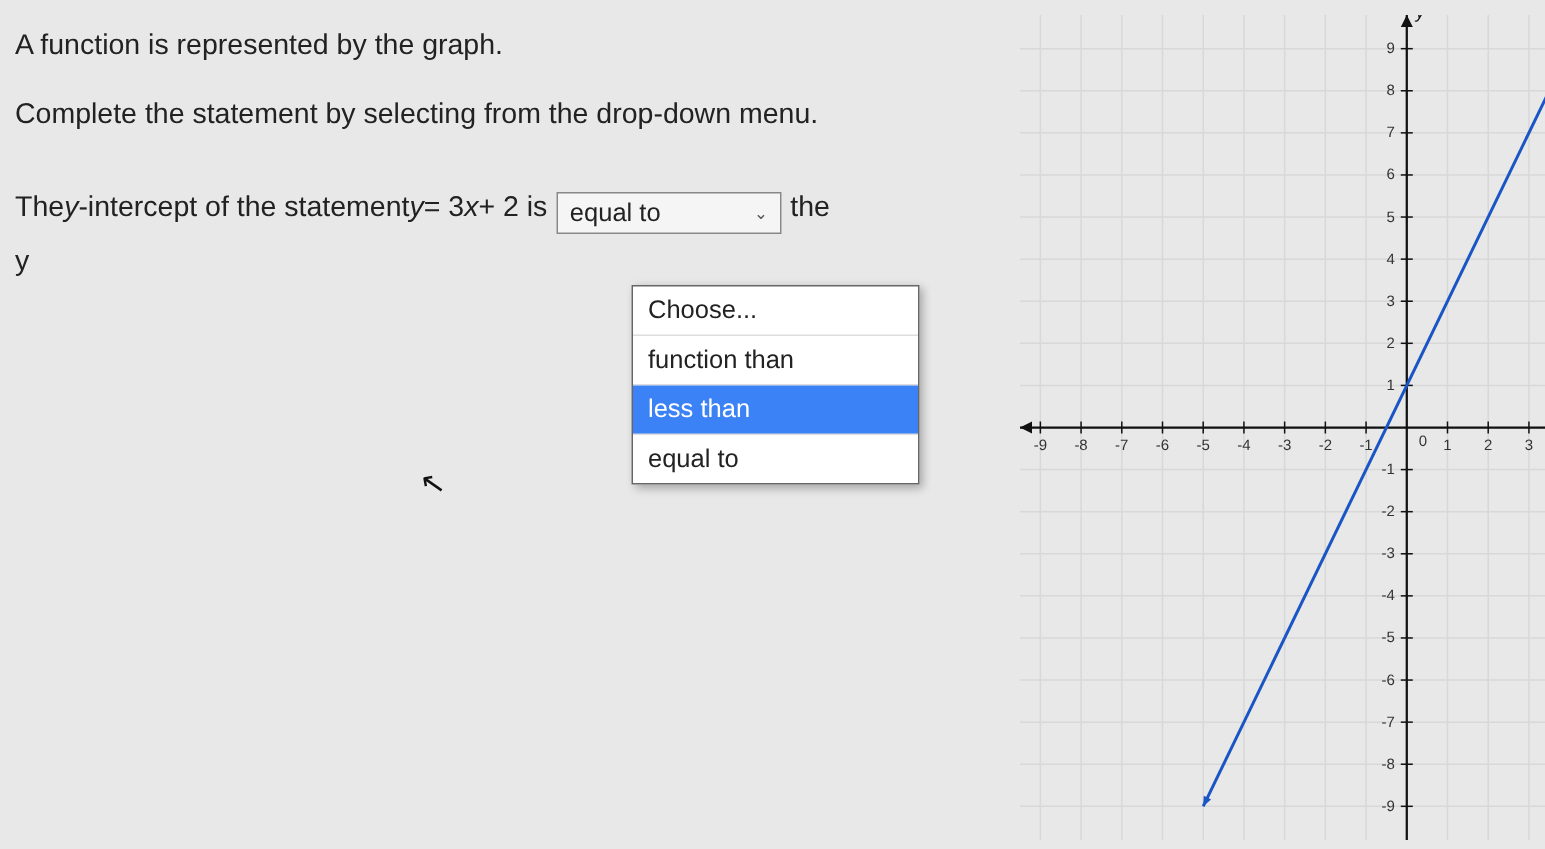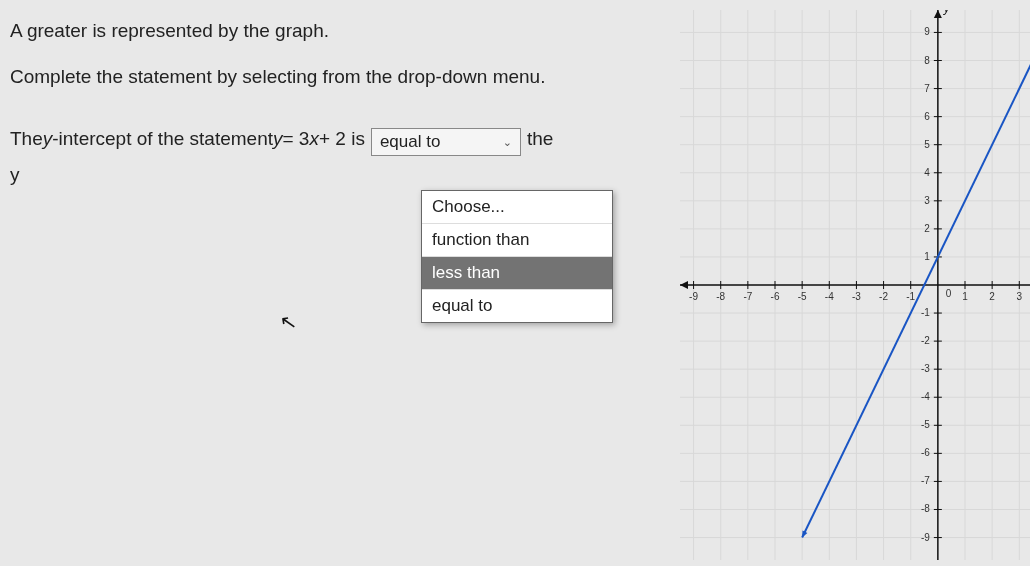--- a/index.html
+++ b/index.html
@@ -66,21 +66,21 @@
       z-index: 10;
     }
     .dropdown-item {
       padding: 6px 10px;
       font-size: 17px;
       color: #222;
       border-bottom: 1px solid #ddd;
     }
     .dropdown-item:last-child { border-bottom: none; }
     .dropdown-item.highlighted {
-      background: #737373;
+      background: #3b82f6;
       color: #fff;
     }
     .cursor {
       position: absolute;
       left: 280px;
       top: 310px;
       font-size: 20px;
       color: #111;
       transform: rotate(-10deg);
     }
@@ -90,21 +90,21 @@
       top: 10px;
       width: 380px;
       height: 550px;
     }
     svg { display: block; }
   </style>
 </head>
 <body>
 
 <div class="content">
-  <p class="line1">A greater is represented by the graph.</p>
+  <p class="line1">A function is represented by the graph.</p>
   <p class="line2">Complete the statement by selecting from the drop-down menu.</p>
 
   <div class="statement-row">
     <span>The </span>
     <span class="math-var">y</span>
     <span>-intercept of the statement </span>
     <span class="math-var">y</span>
     <span> = 3</span>
     <span class="math-var">x</span>
     <span> + 2 is</span>

